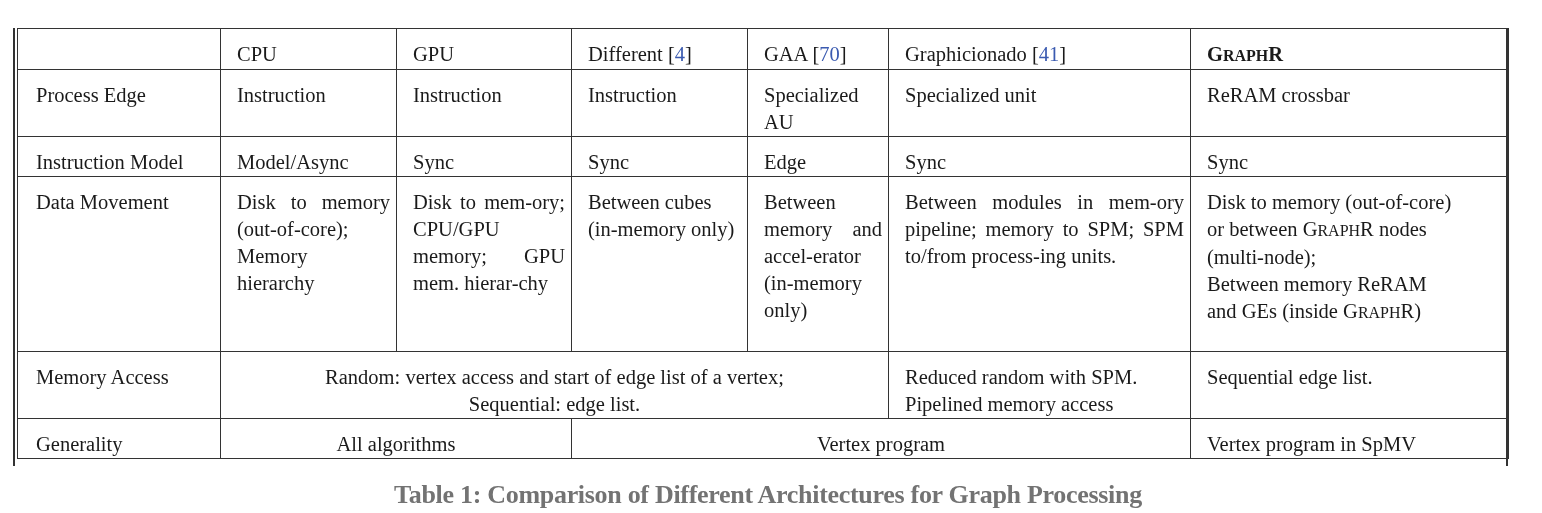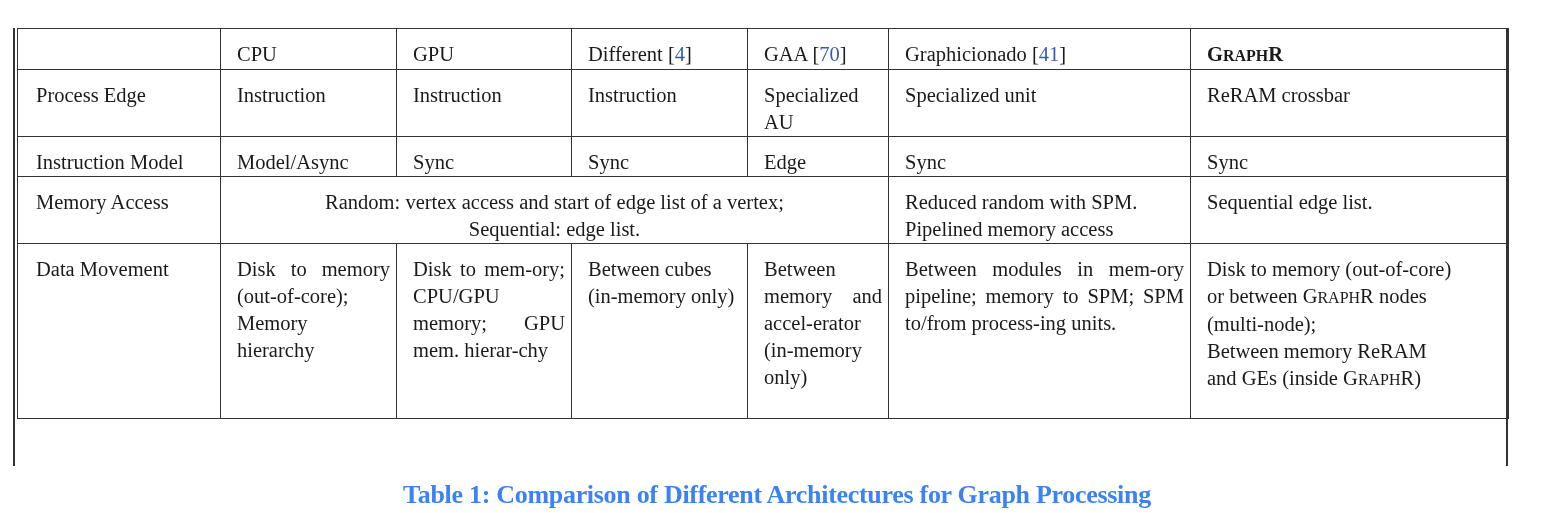--- a/index.html
+++ b/index.html
@@ -30,25 +30,25 @@
     }
     table.cmp td.first { padding-left: 18px; }
     table.cmp td.c { text-align: center; padding-left: 6px; }
     table.cmp td.j { text-align: justify; text-align-last: left; hyphens: manual; }
     table.cmp tr.hdr td { height: 27px; }
     .cite { color: #3a5ab0; }
     .sc-big { font-size: 1em; }
     .sc-small { font-size: 0.78em; }
     .bold { font-weight: bold; margin-left: 9px; }
     .caption {
-      position: absolute; left: 17px; width: 1520px; top: 480px;
+      position: absolute; left: 8px; width: 1520px; top: 480px;
       text-align: center;
       font-family: "Liberation Serif", "DejaVu Serif", serif;
       font-weight: bold; font-size: 26px; letter-spacing: -0.3px;
-      color: #3b82f6;
+      color: #737373;
     }
   </style>
 </head>
 <body>
 
 <div class="tbl-wrap">
   <div class="vline" style="left:0; height:438px;"></div>
   <div class="vline" style="left:1493px; height:438px;"></div>
 
   <table class="cmp">
@@ -88,45 +88,51 @@
       <td class="first" style="height:27px">Instruction Model</td>
       <td>Model/Async</td>
       <td>Sync</td>
       <td>Sync</td>
       <td>Edge</td>
       <td>Sync</td>
       <td>Sync</td>
     </tr>
 
     <tr>
-      <td class="first" style="height:54px">Memory Access</td>
-      <td class="c" colspan="4">
-        <div>Random: vertex access and start of edge list of a vertex;</div>
-        <div>Sequential: edge list.</div>
-      </td>
-      <td>
-        <div>Reduced random with SPM.</div>
-        <div>Pipelined memory access</div>
-      </td>
-      <td>Sequential edge list.</td>
-    </tr>
-
-    <tr>
       <td class="first" style="height:162px">Data Movement</td>
       <td class="j">Disk to memory (out-of-core); Memory hierarchy</td>
       <td class="j">Disk to mem-ory; CPU/GPU memory; GPU mem. hierar-chy</td>
       <td>Between cubes (in-memory only)</td>
       <td class="j">Between memory and accel-erator (in-memory only)</td>
       <td class="j">Between modules in mem-ory pipeline; memory to SPM; SPM to/from process-ing units.</td>
       <td class="j">
         <div>Disk to memory (out-of-core)</div>
         <div><span>or between </span><span>G</span><span class="sc-small">RAPH</span><span>R</span><span> nodes</span></div>
         <div>(multi-node);</div>
         <div>Between memory ReRAM</div>
         <div><span>and GEs (inside </span><span>G</span><span class="sc-small">RAPH</span><span>R</span><span>)</span></div>
       </td>
     </tr>
 
+    <tr>
+      <td class="first" style="height:54px">Memory Access</td>
+      <td class="c" colspan="4">
+        <div>Random: vertex access and start of edge list of a vertex;</div>
+        <div>Sequential: edge list.</div>
+      </td>
+      <td>
+        <div>Reduced random with SPM.</div>
+        <div>Pipelined memory access</div>
+      </td>
+      <td>Sequential edge list.</td>
+    </tr>
+
+    <tr>
+      <td class="first" style="height:27px">Generality</td>
+      <td class="c" colspan="2">All algorithms</td>
+      <td class="c" colspan="3">Vertex program</td>
+      <td>Vertex program in SpMV</td>
+    </tr>
   </tbody>
     </table>
 </div>
 
 <div class="caption">Table 1: Comparison of Different Architectures for Graph Processing</div>
 
 </body></html>

